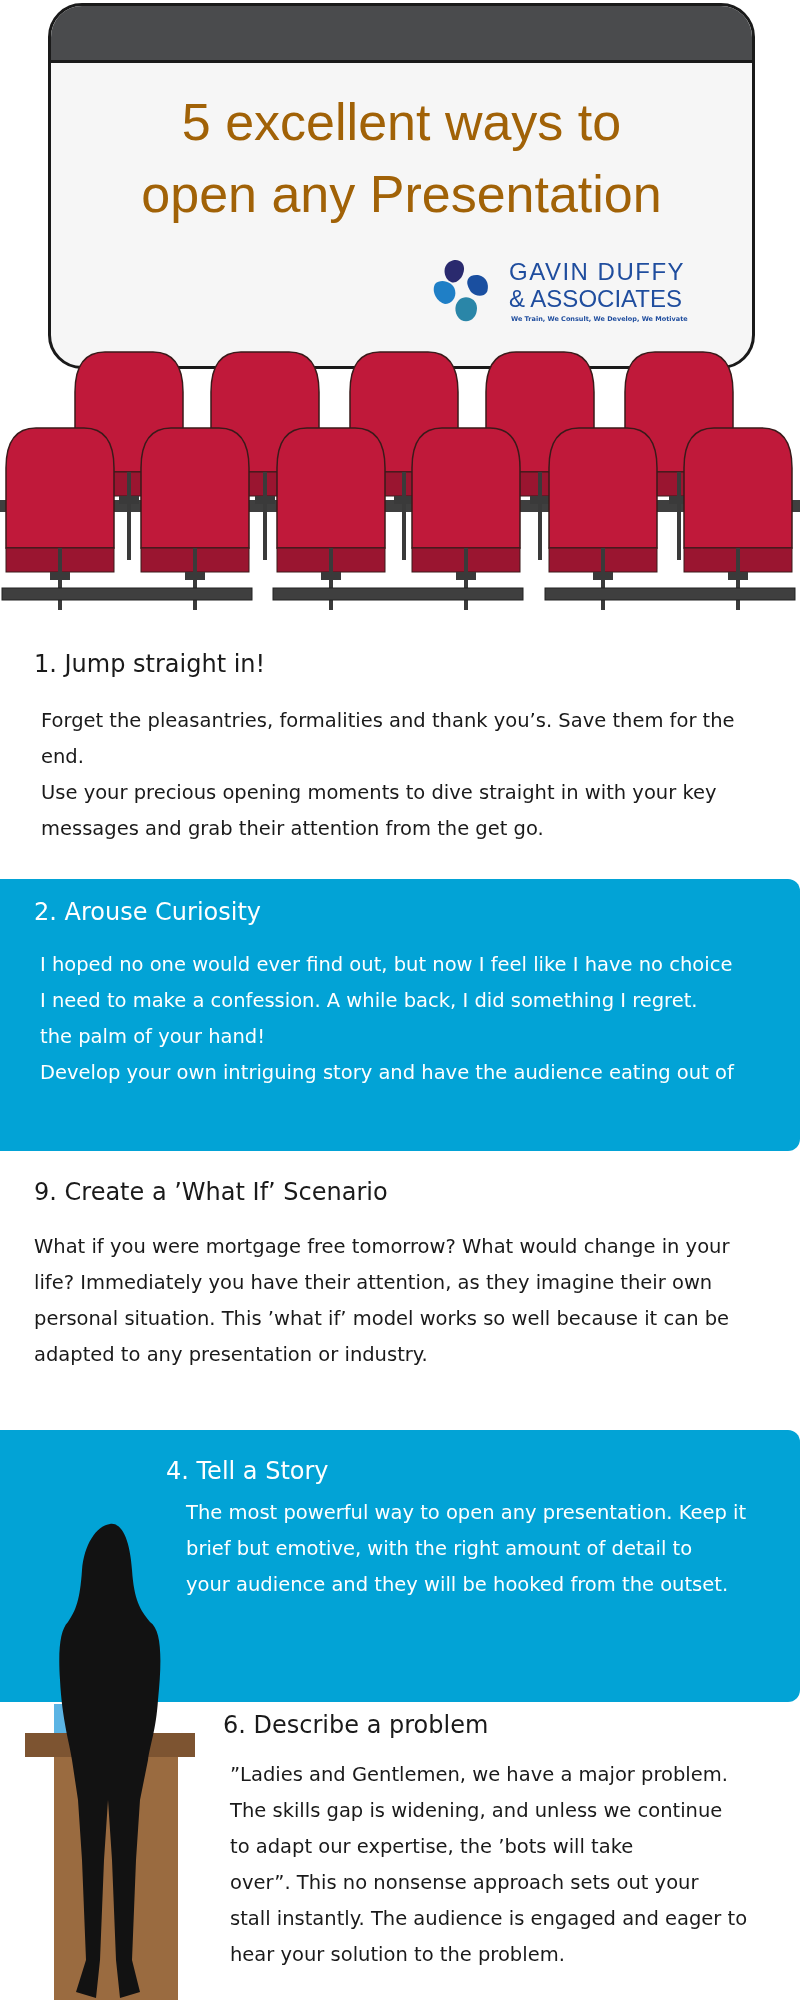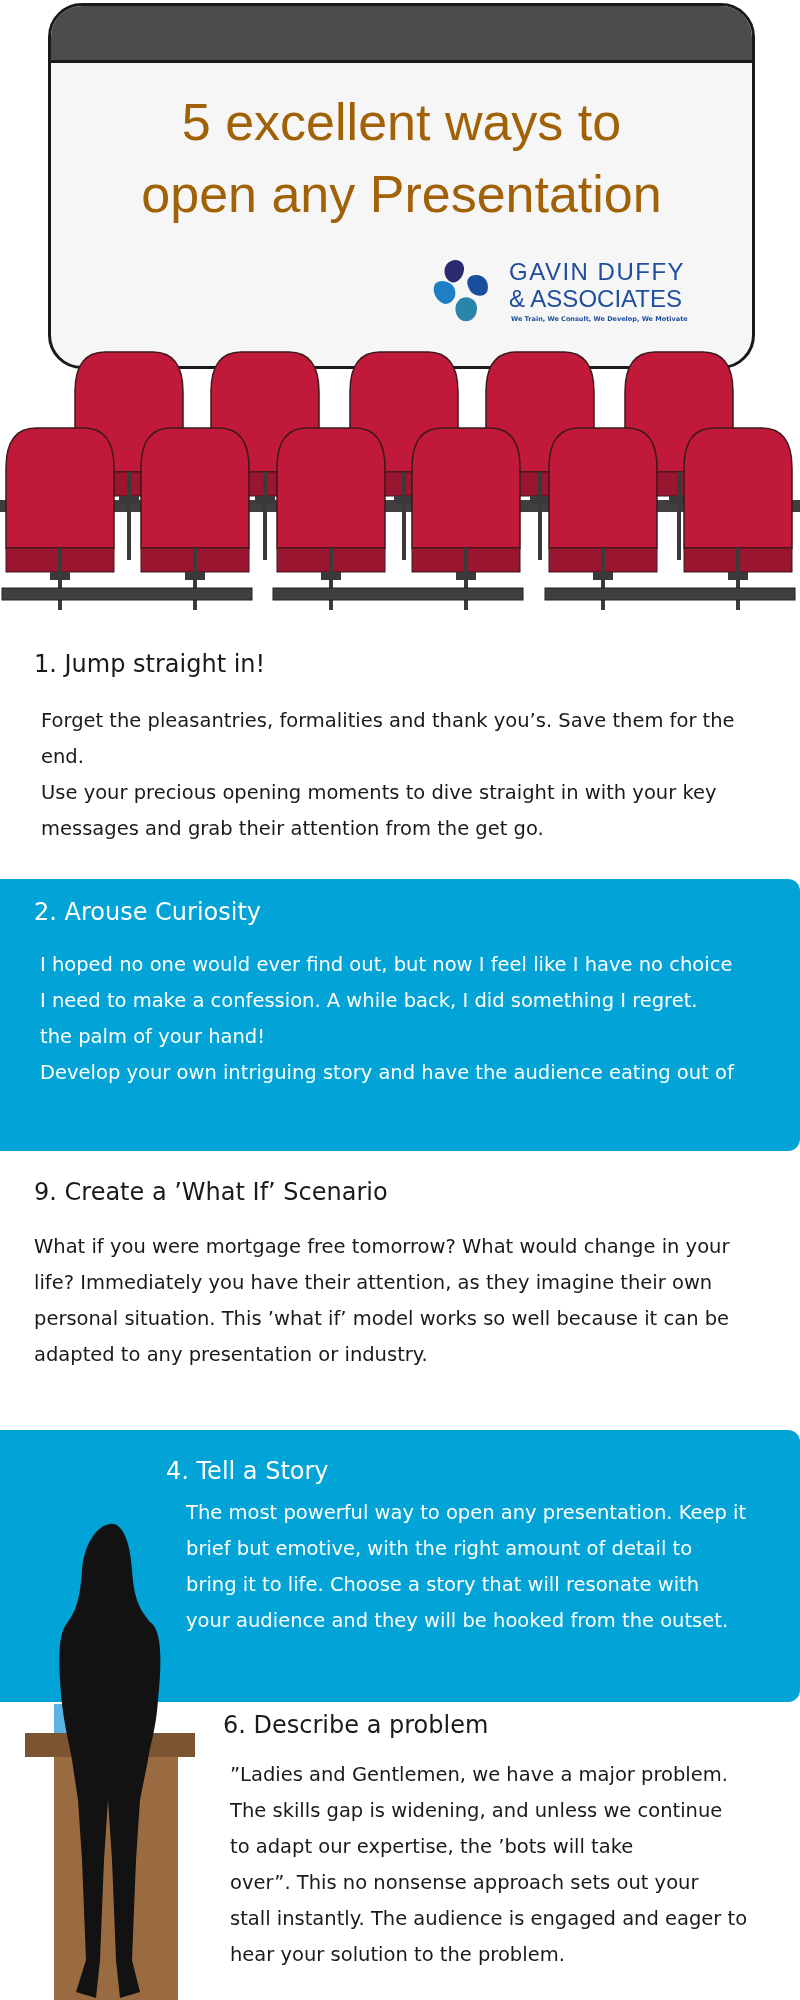--- a/index.html
+++ b/index.html
@@ -101,21 +101,20 @@
     <span class="line">personal situation.  This ’what if’ model works so well because it can be</span>
     <span class="line">adapted to any presentation or industry.</span>
   </div>
 </div>
 
 <div class="abs blue" style="left:-14px;top:1430px;width:814px;height:272px;">
   <div class="abs heading" style="left:180px;top:27px;">4. Tell a Story</div>
   <div class="abs body-text" style="left:192px;top:65px;margin-left:8px;">
     <span class="line">The most powerful way to open any presentation. Keep it</span>
     <span class="line">brief but emotive, with the right amount of detail to</span>
-    <span class="line">bring it to life.  Choose a story that will resonate with</span>
     <span class="line">your audience and they will be hooked from the outset.</span>
   </div>
 </div>
 
 <svg class="abs" style="left:0;top:1520px;" width="220" height="480" viewBox="0 1520 220 480">
 
   <rect x="54" y="1704" width="14" height="30" fill="#5bb4e4"></rect>
 
   <rect x="54" y="1755" width="124" height="245" fill="#9a6b40"></rect>
   <rect x="25" y="1733" width="170" height="24" fill="#7d5431"></rect>

